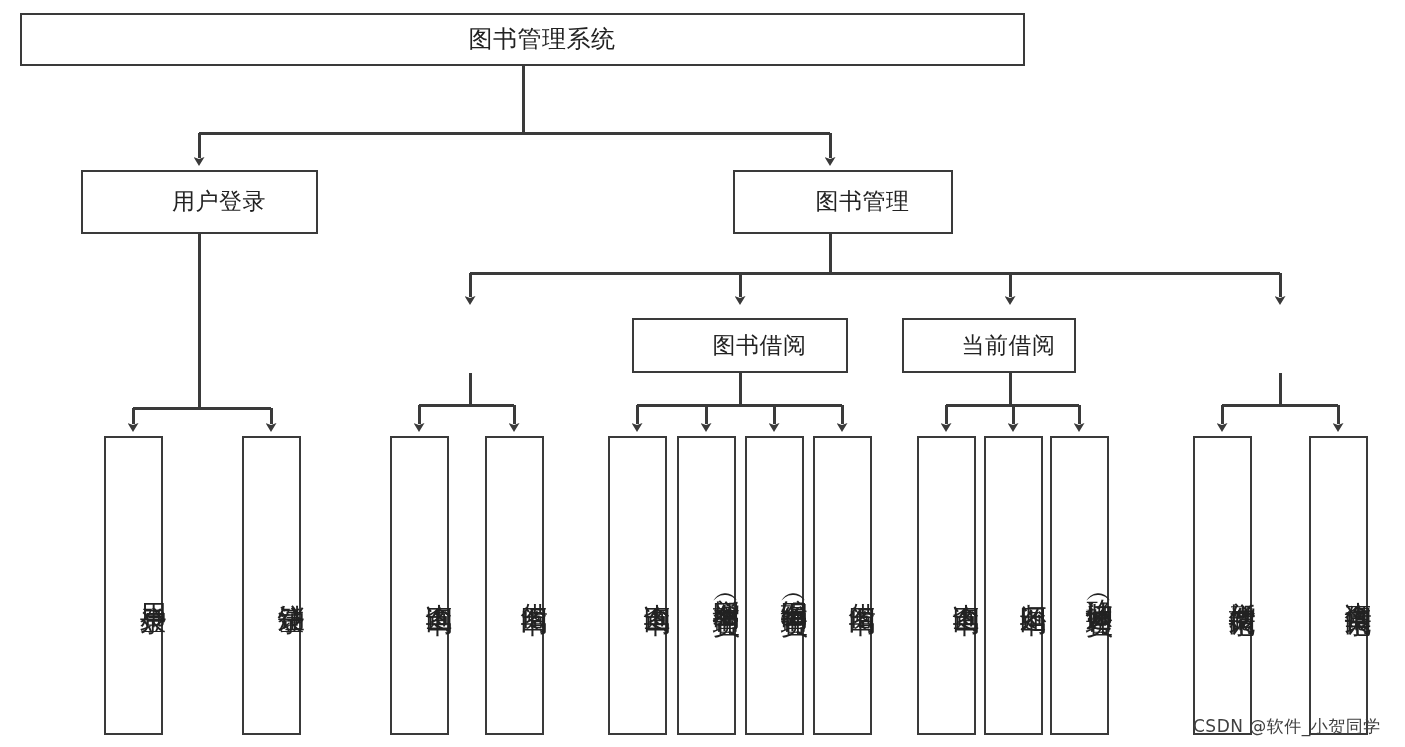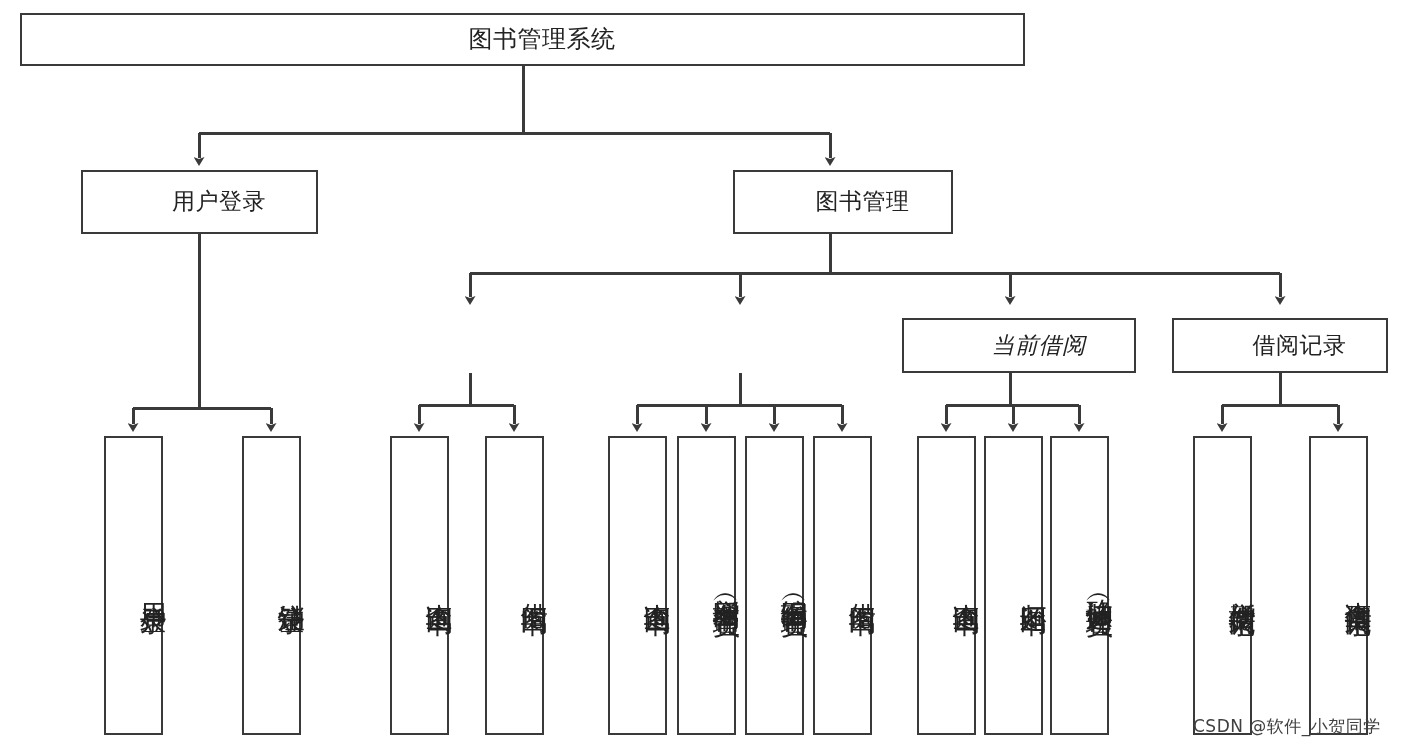--- a/index.html
+++ b/index.html
@@ -130,25 +130,25 @@
     <span class="lbl-h">图书管理系统</span>
   </div>
 
   <div class="node h" style="left:81px; top:170px; width:237px; height:64px;">
     <span class="lbl-h">用户登录</span>
   </div>
   <div class="node h" style="left:712px; top:170px; width:220px; height:64px;margin-left:21px;">
     <span class="lbl-h">图书管理</span>
   </div>
 
-  <div class="node h" style="left:902px; top:318px; width:234px; height:55px;font-style:italic;">
+  <div class="node h" style="left:632px; top:318px; width:216px; height:55px;">
+    <span class="lbl-h">图书借阅</span>
+  </div>
+  <div class="node h" style="left:902px; top:318px; width:174px; height:55px;">
     <span class="lbl-h">当前借阅</span>
-  </div>
-  <div class="node h" style="left:1172px; top:318px; width:216px; height:55px;">
-    <span class="lbl-h">借阅记录</span>
   </div>
 
   <div class="node v" style="left:104px; top:436px; width:59px; height:299px;">
     <span class="lbl-v">用户登录</span>
   </div>
   <div class="node v" style="left:242px; top:436px; width:59px; height:299px;">
     <span class="lbl-v">注销登录</span>
   </div>
 
   <div class="node v" style="left:390px; top:436px; width:59px; height:299px;">

